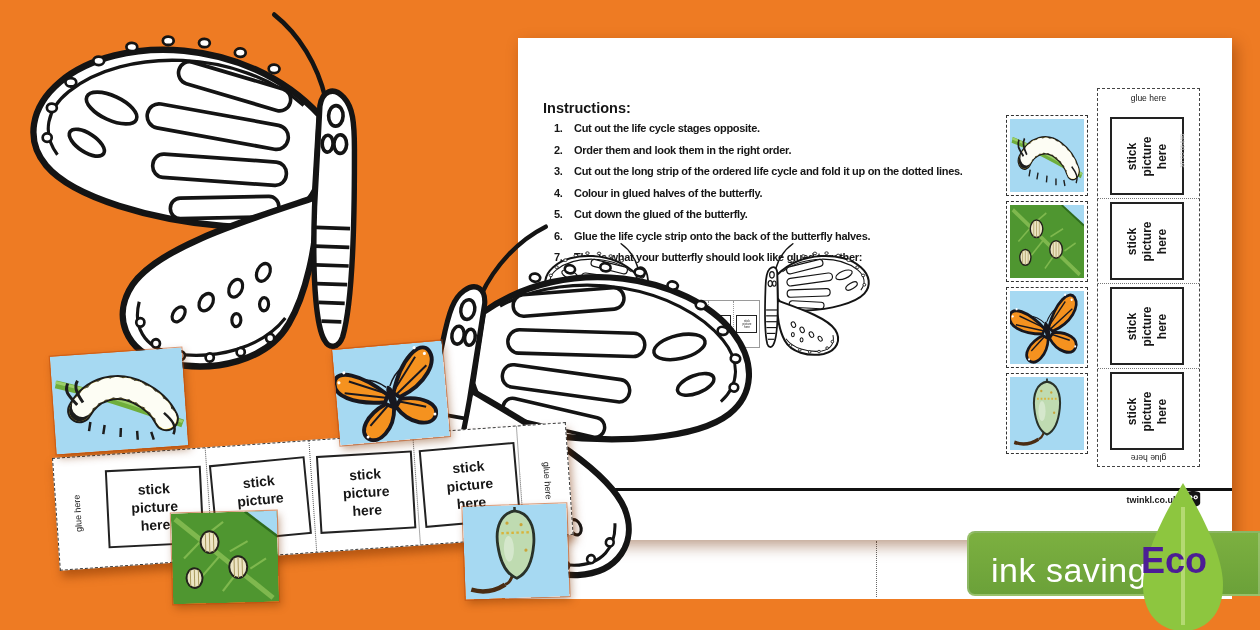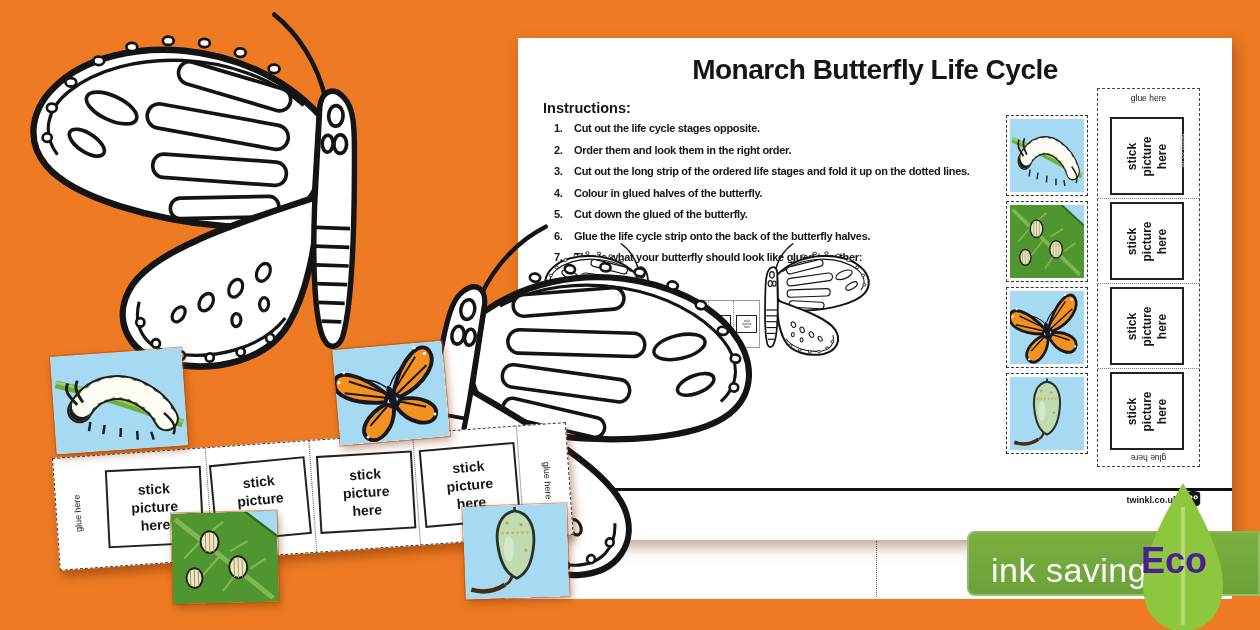--- a/index.html
+++ b/index.html
@@ -259,26 +259,25 @@
   <svg class="fill" viewBox="0 0 420 430" preserveAspectRatio="none">
       <use href="#wingR"></use>
     </svg>
 </div>
 
 <div class="abs" id="sheet2">
   <div id="sheet2-fold"></div>
 </div>
 
 <div class="abs" id="page">
-  <div class="abs" id="page-title">Monarch Butterfly Life Cycle</div>
   <div class="abs" id="instr-head">Instructions:</div>
   <ol class="abs" id="instr-list">
     <li>Cut out the life cycle stages opposite.</li>
     <li>Order them and look them in the right order.</li>
-    <li>Cut out the long strip of the ordered life stages and fold it up on the dotted lines.</li>
+    <li>Cut out the long strip of the ordered life cycle and fold it up on the dotted lines.</li>
     <li>Colour in glued halves of the butterfly.</li>
     <li>Cut down the glued of the butterfly.</li>
     <li>Glue the life cycle strip onto the back of the butterfly halves.</li>
     <li>This is what your butterfly should look like glued together:</li>
   </ol>
 
   <div class="abs diag-wing" id="diag-wing-left">
     <svg class="fill" viewBox="0 0 420 430" preserveAspectRatio="none">
         <use href="#wingR"></use>
       </svg>

